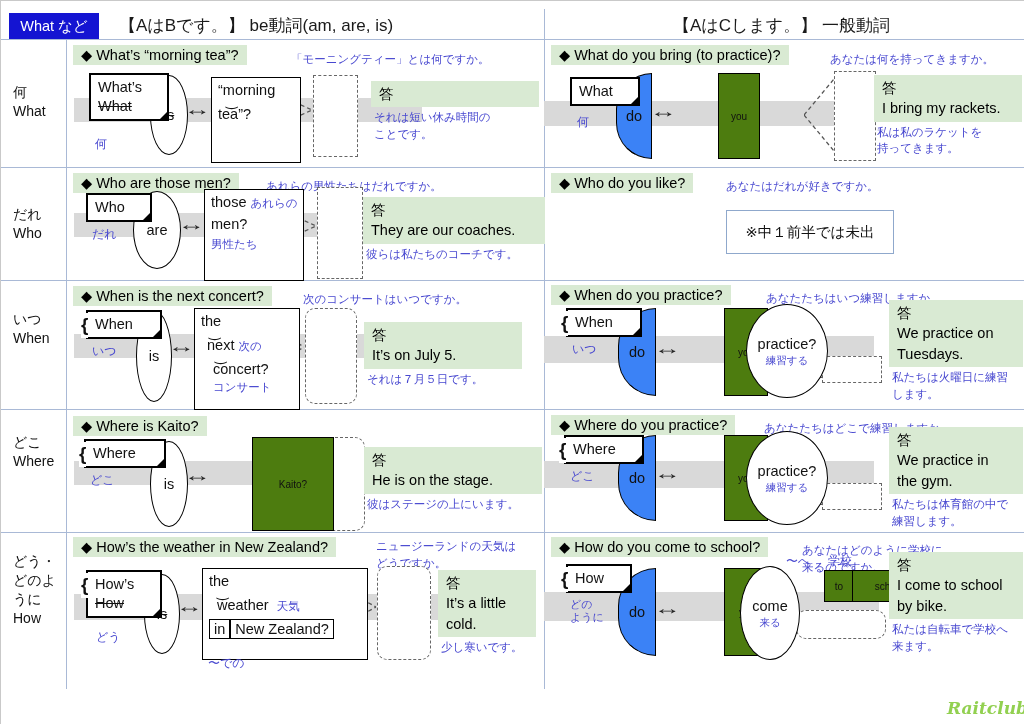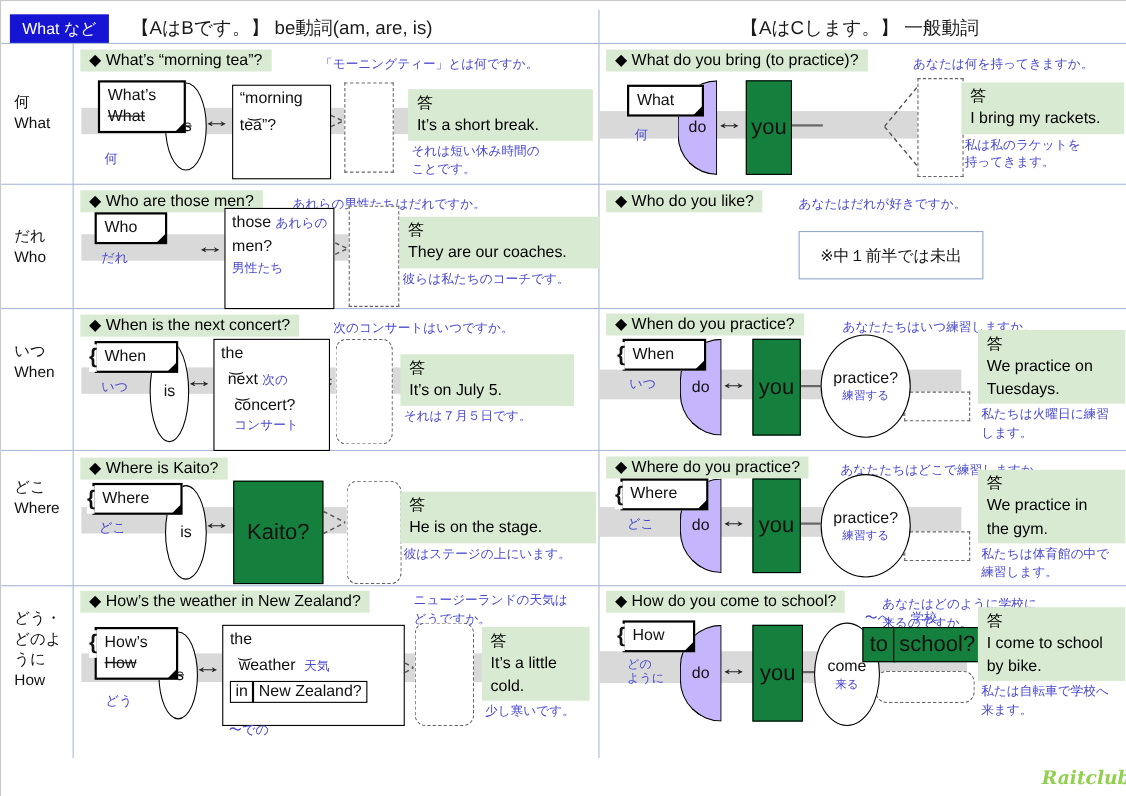--- a/index.html
+++ b/index.html
@@ -17,24 +17,24 @@
   .hint{position:absolute;color:#4848d0;font-size:11.5px;line-height:1.45;white-space:pre-line;}
   .band{position:absolute;background:#d9d9d9;}
   .qb{position:absolute;border:2.5px solid #000;background:#fff;font-size:14.5px;line-height:1.3;padding:3px 7px;z-index:3;}
   .qb span{display:block;white-space:nowrap;}
   .fold{position:absolute;right:-1px;bottom:-1px;width:0;height:0;border-left:9px solid transparent;border-bottom:9px solid #000;}
   .bub:before{content:"{";position:absolute;left:-7px;top:1px;font-size:19px;font-weight:bold;background:#fff;}
   .jpb{position:absolute;color:#4848d0;font-size:12px;line-height:1.2;white-space:pre-line;z-index:4;}
   .ell{position:absolute;border:1.4px solid #000;border-radius:50%;background:#fff;display:flex;flex-direction:column;
        align-items:center;justify-content:center;font-size:14.5px;z-index:2;text-align:center;}
   .ell .vj{color:#4848d0;font-size:10.5px;line-height:1.15;white-space:pre-line;margin-top:2px;}
-  .half{position:absolute;border:1.4px solid #000;border-radius:300px 0 0 300px;background:#c4b5fd;
+  .half{position:absolute;border:1.4px solid #000;border-radius:300px 0 0 300px;background:#3b82f6;
         display:flex;align-items:center;justify-content:center;font-size:14.5px;z-index:2;}
-  .bx{position:absolute;border:1.2px solid #000;background:#15803d;font-size:20px;display:flex;
-      align-items:center;justify-content:center;text-align:center;z-index:2;}
+  .bx{position:absolute;border:1.2px solid #000;background:#4d7c0f;font-size:10px;display:flex;
+      align-items:center;justify-content:center;text-align:center;z-index:2;margin-left:40px;}
   .bx2{position:absolute;border:1.2px solid #000;background:#fff;font-size:14.5px;padding:3px 6px;line-height:1.25;z-index:2;}
   .bx2 .ln{display:block;white-space:nowrap;}
   .brace{display:block;text-align:left;line-height:6px;font-size:14px;margin:-1px 0 1px 8px;}
   .ib{display:inline-block;border:1.1px solid #000;padding:0 4px;margin-top:2px;}
   .db{position:absolute;border:1.4px dashed #666;background:#fff;z-index:1;}
   .rd{border-radius:10px;}
   .arr{position:absolute;font-size:18px;color:#222;transform:scaleX(1.5);z-index:3;}
   .cline{position:absolute;height:1.6px;background:#666;z-index:1;}
   .ans{position:absolute;z-index:4;}
   .ans .g{background:#d9ead3;padding:3px 8px;font-size:14.5px;line-height:1.4;color:#000;}
@@ -109,21 +109,20 @@
       <span class="ln">tea”?</span>
     </div>
     <svg class="conn" style="left:222px;top:56px" width="24" height="30">
         <line x1="0" y1="4" x2="24" y2="15"></line>
         <line x1="0" y1="26" x2="24" y2="15"></line>
       </svg>
     <div class="db" style="left:247px;top:36px;width:43px;height:80px"></div>
     <div class="ans" style="left:305px;top:42px;width:168px">
       <div class="g">
           <span>答</span>
-          <span>It’s a short break.</span>
         </div>
       <div class="j">それは短い休み時間の
 ことです。</div>
     </div>
   </div>
 
   <div class="cell" style="left:543px;top:38px;width:481px;height:128px">
     <div class="band" style="left:0;top:62px;width:326px;height:25px"></div>
     <div class="gq" style="left:7px;top:6px">◆ What do you bring (to practice)?</div>
     <div class="hint" style="left:286px;top:12px">あなたは何を持ってきますか。</div>
@@ -157,20 +156,23 @@
 
   <div class="cell" style="left:65px;top:166px;width:516px;height:113px">
     <div class="band" style="left:8px;top:46px;width:300px;height:24px"></div>
     <div class="gq" style="left:7px;top:6px">◆ Who are those men?</div>
     <div class="hint" style="left:200px;top:11px">あれらの男性たちはだれですか。</div>
     <div class="qb" style="left:20px;top:26px;width:48px">
       <span>Who</span>
       <span class="fold"></span>
     </div>
     <div class="jpb" style="left:26px;top:60px">だれ</div>
+    <div class="ell" style="left:67px;top:24px;width:46px;height:76px">
+        <span>are</span>
+      </div>
     <div class="arr" style="left:116px;top:47px">↔</div>
     <div class="bx2" style="left:138px;top:22px;width:86px;height:84px">
       <span class="ln"><span>those</span> <span class="blue sm">あれらの</span></span>
       <span class="ln" style="margin-top:4px">men?</span>
       <span class="ln blue sm" style="margin-top:4px">男性たち</span>
     </div>
     <svg class="conn" style="left:226px;top:44px" width="24" height="30">
         <line x1="0" y1="4" x2="24" y2="15"></line>
         <line x1="0" y1="26" x2="24" y2="15"></line>
       </svg>

